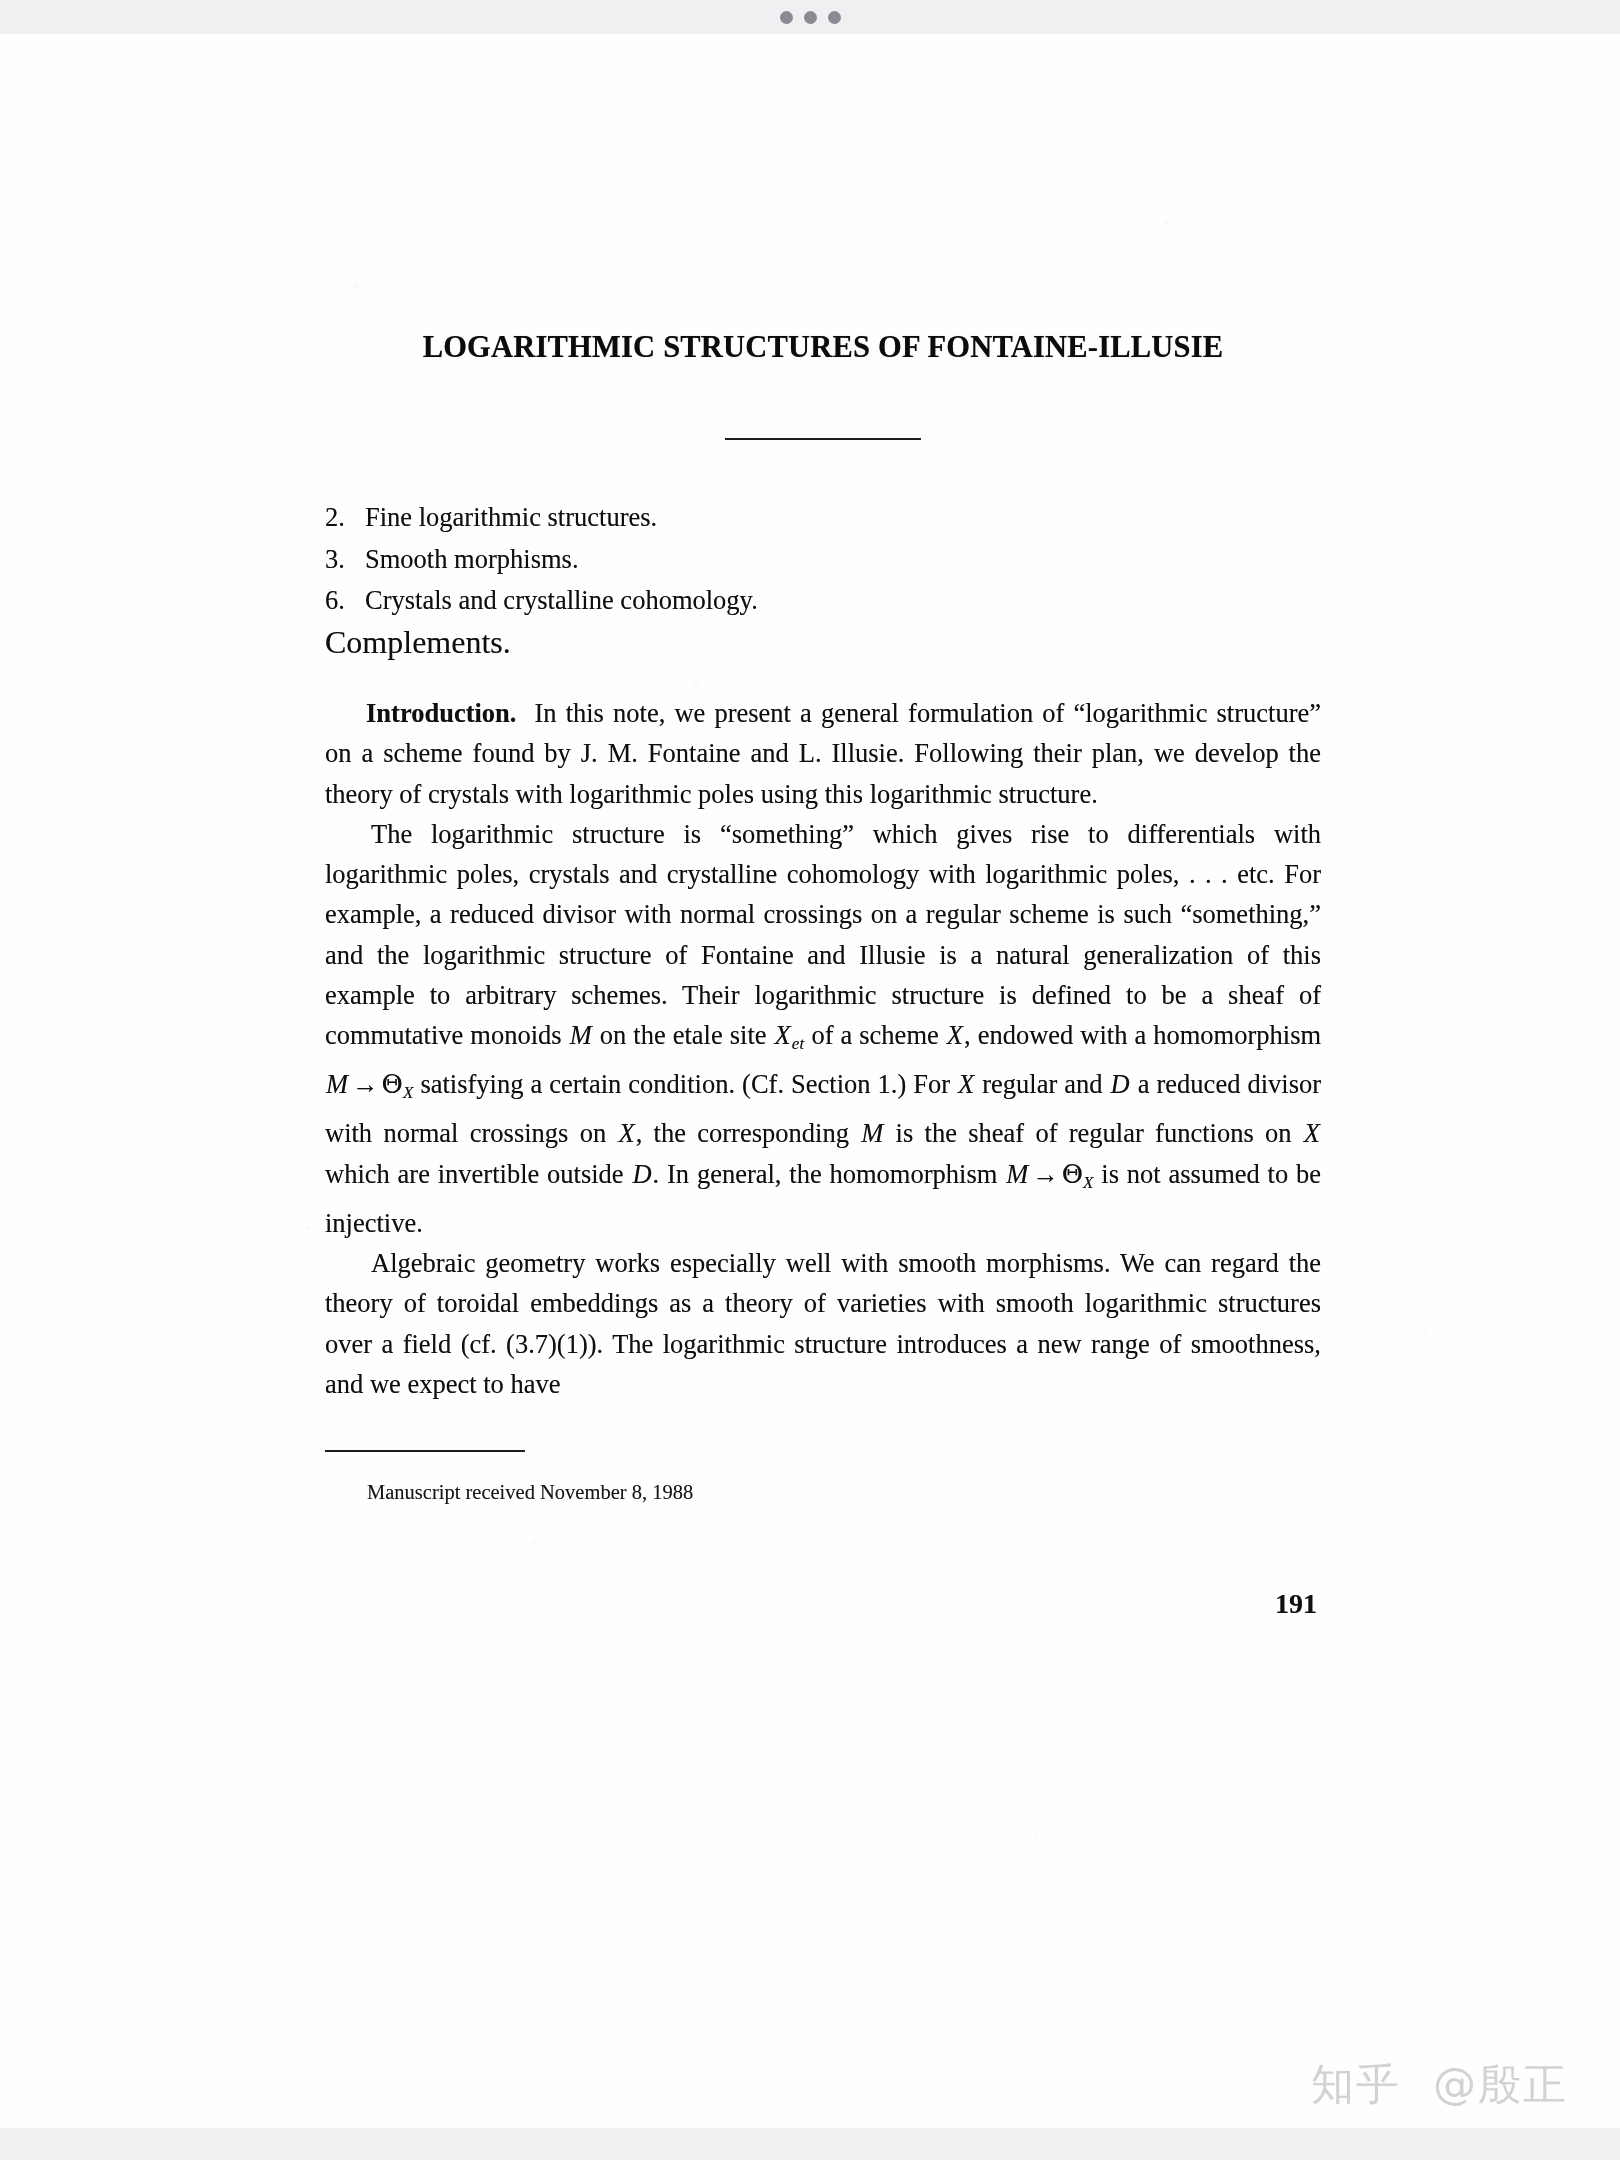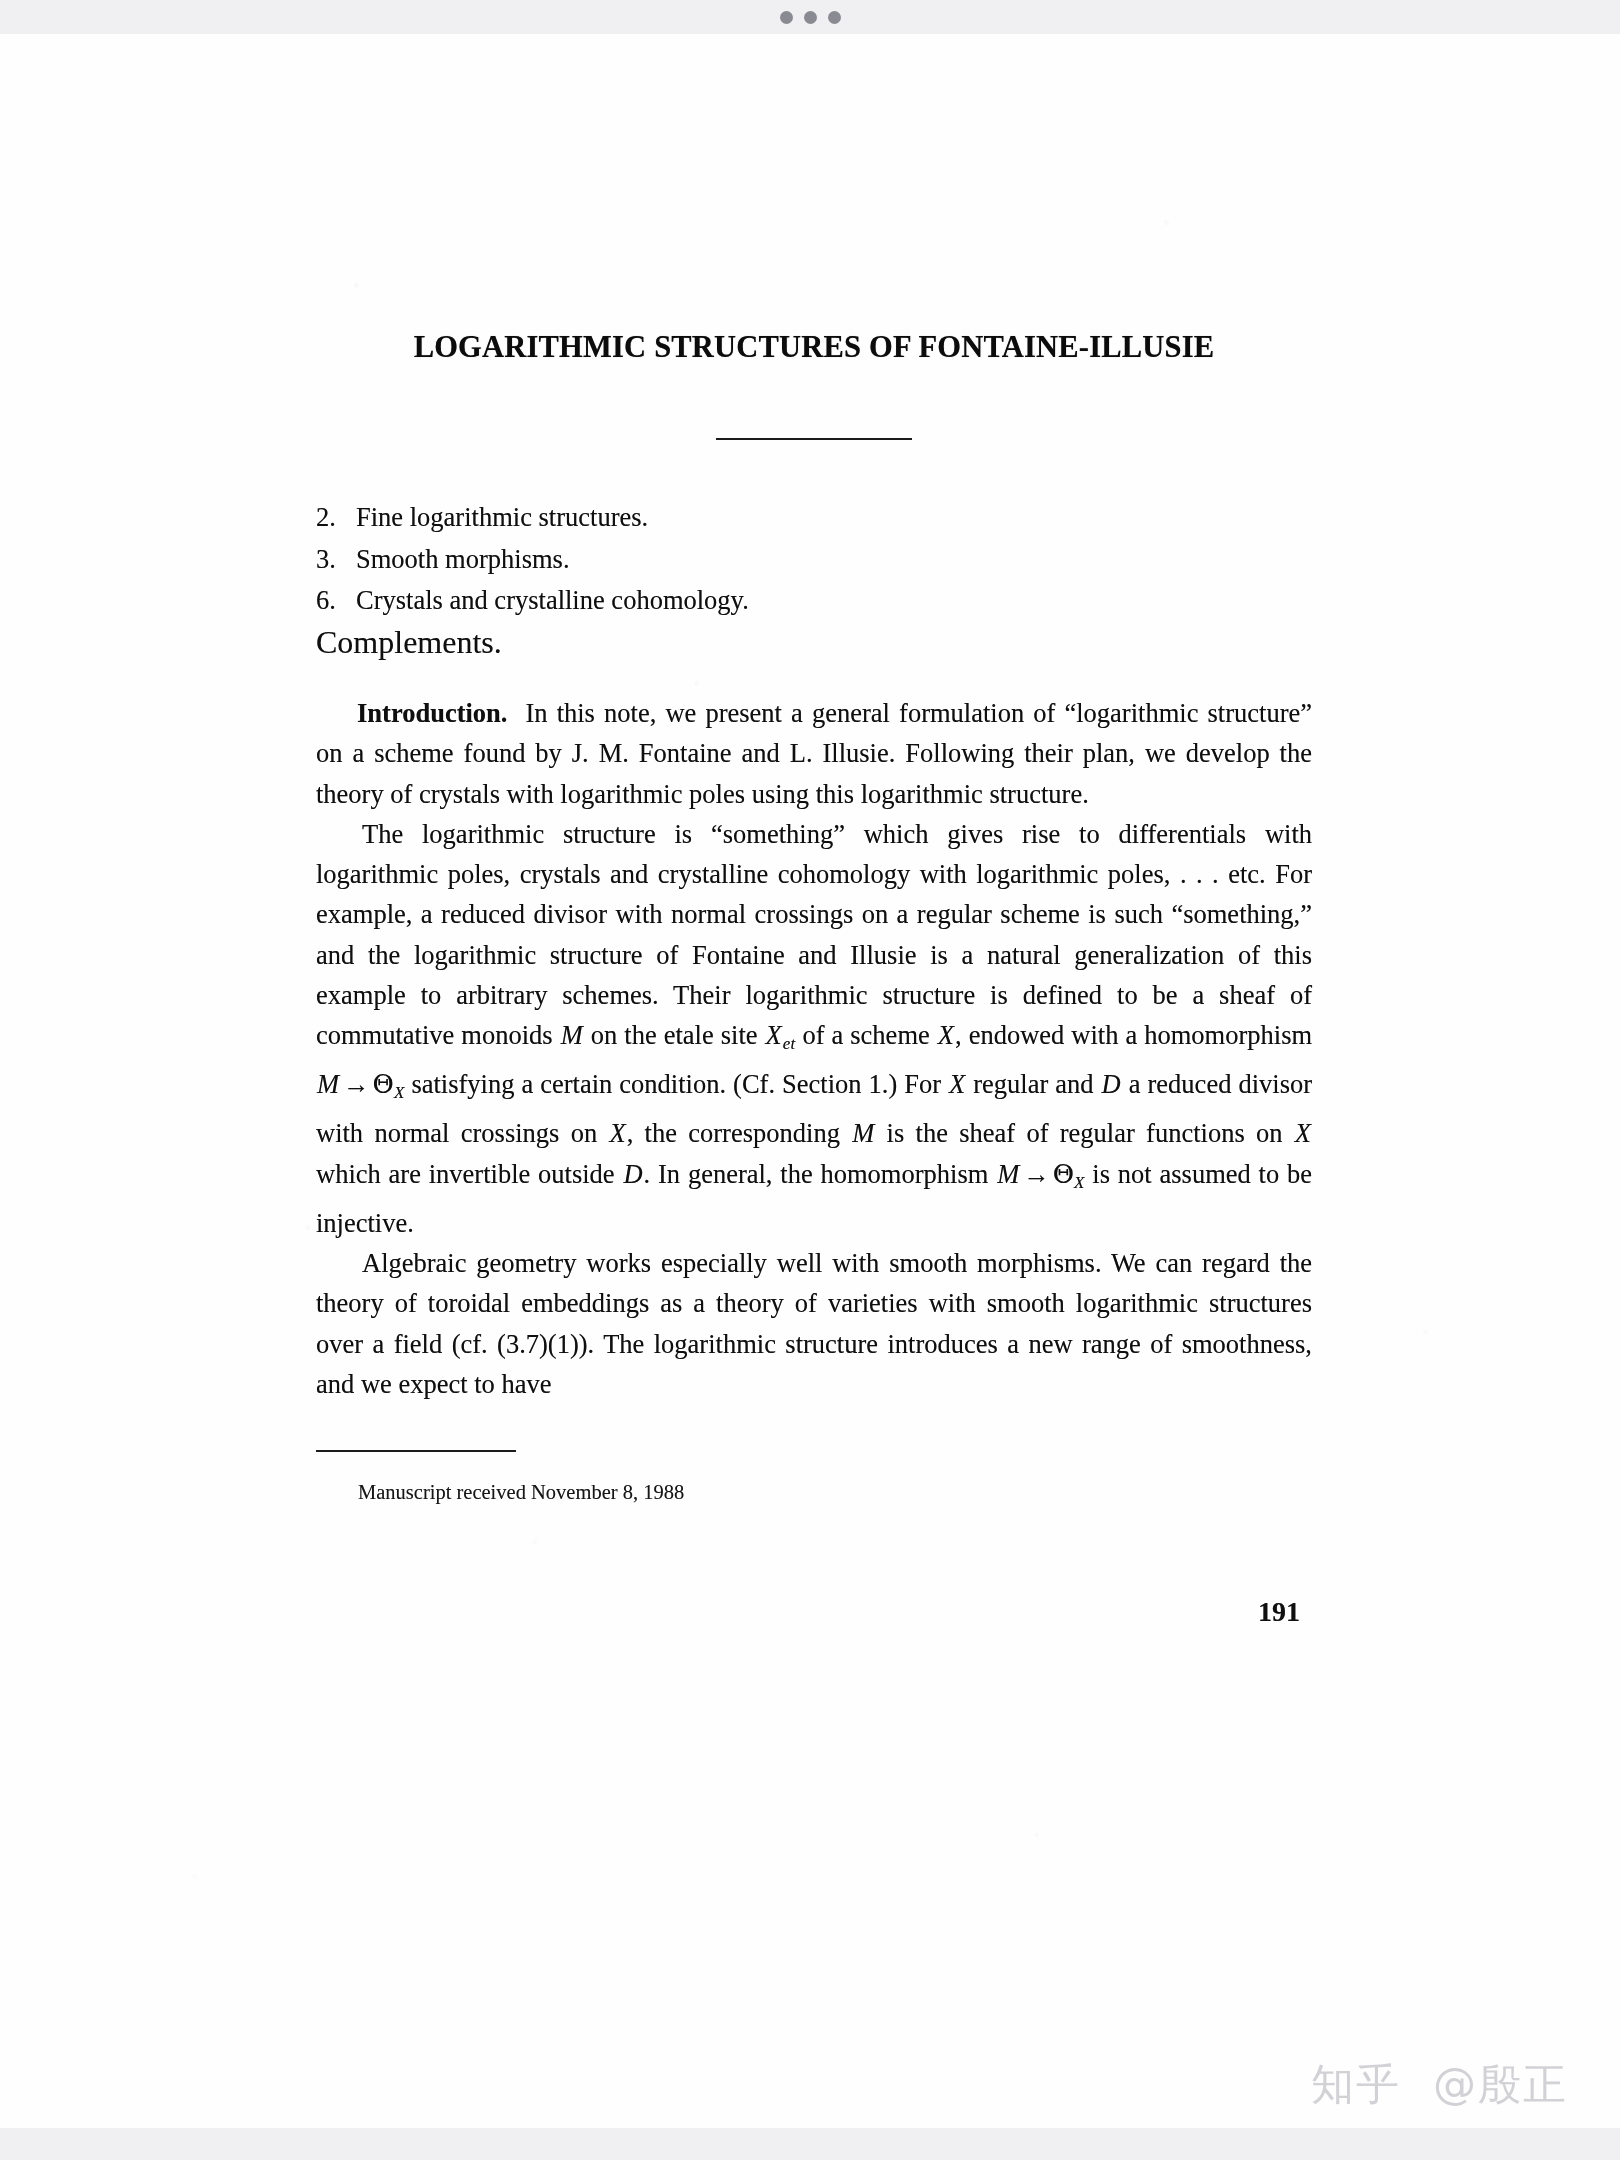--- a/index.html
+++ b/index.html
@@ -70,21 +70,21 @@
       radial-gradient(circle at 57% 38%, rgba(0,0,0,.016) 0 2px, transparent 3px),
       radial-gradient(circle at 19% 57%, rgba(0,0,0,.018) 0 2px, transparent 3px),
       radial-gradient(circle at 88% 62%, rgba(0,0,0,.016) 0 2px, transparent 3px),
       radial-gradient(circle at 33% 72%, rgba(0,0,0,.015) 0 2px, transparent 3px),
       radial-gradient(circle at 64% 86%, rgba(0,0,0,.014) 0 2px, transparent 3px),
       radial-gradient(circle at 12% 88%, rgba(0,0,0,.013) 0 2px, transparent 3px);
   }
 
   .content {
     position: absolute;
-    left: 316px;
+    left: 325px;
     top: 0;
     width: 996px;
   }
 
   
   .doc-title {
     margin: 0;
     padding-top: 296px;
     text-align: center;
     font-size: 30.5px;
@@ -188,21 +188,21 @@
     padding-top: 26px;
     padding-left: 42px;
     font-size: 20.5px;
     line-height: 28px;
     color: #161616;
     text-shadow: 0 0 .5px rgba(0,0,0,.35);
   }
 
   
   .folio {
-    margin: 12px;
+    margin: 4px;
     padding-top: 78px;
     text-align: right;
     font-size: 28px;
     font-weight: bold;
     color: #101010;
     text-shadow: 0 0 .6px rgba(0,0,0,.45);
   }
 
   
   .watermark {

